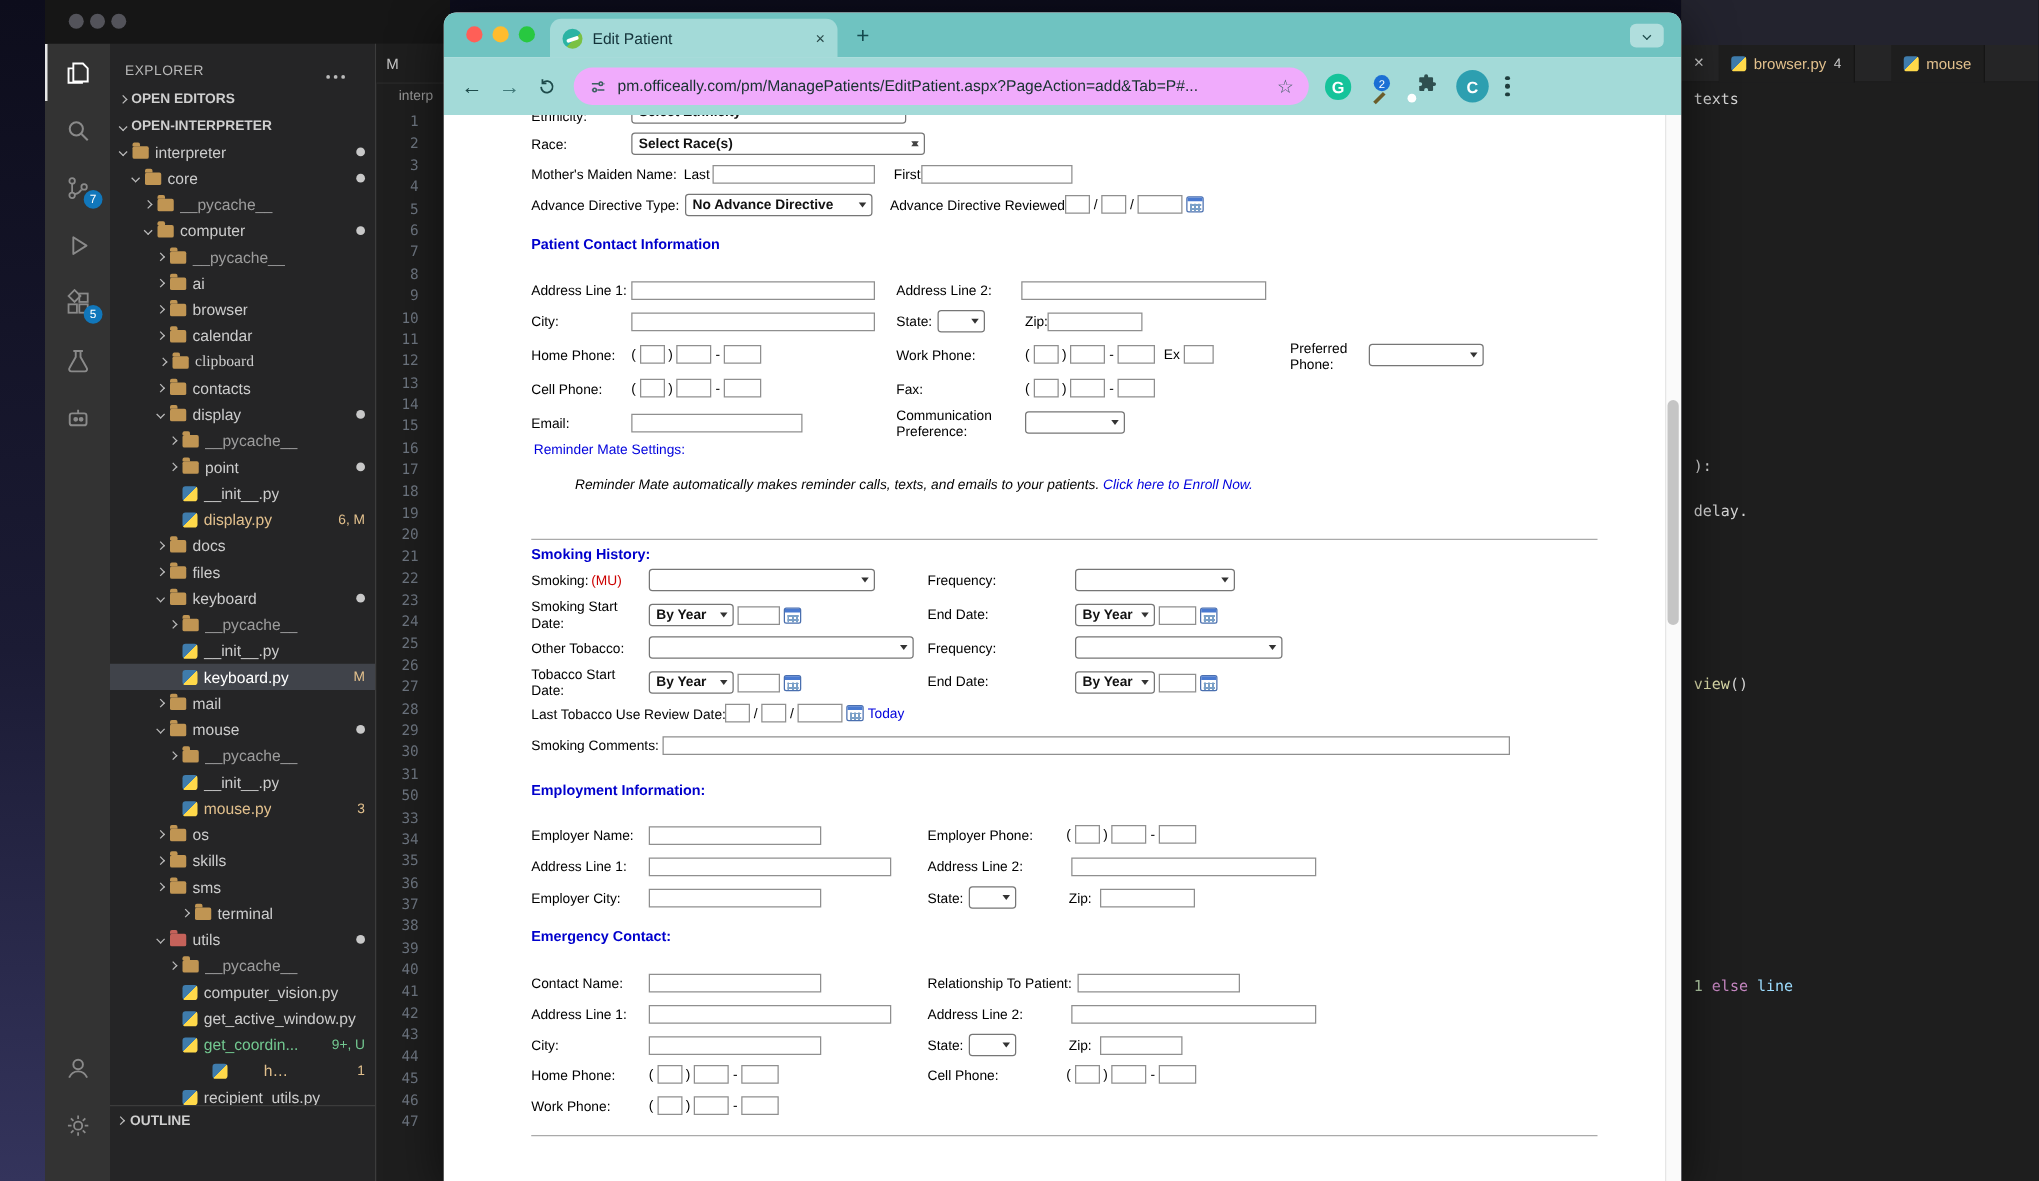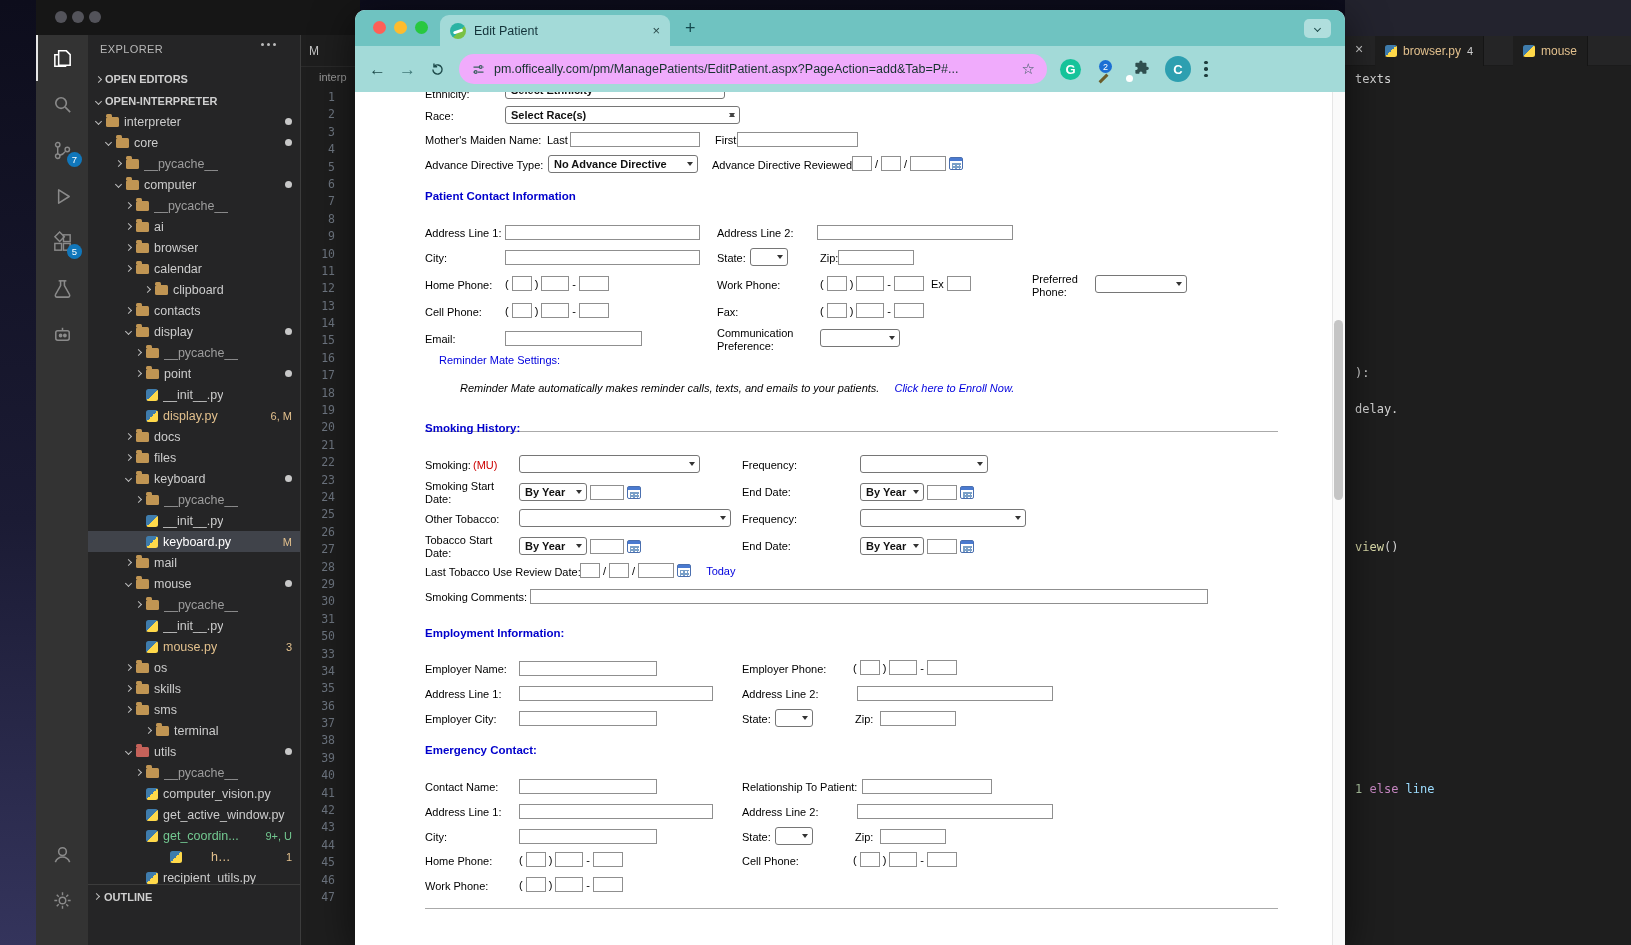--- a/index.html
+++ b/index.html
@@ -13,21 +13,21 @@
   .tl{position:absolute;top:11px;width:12px;height:12px;border-radius:50%;background:#53535a;}
   .activity{position:absolute;left:0;top:35px;width:52px;bottom:0;background:#333333;display:flex;flex-direction:column;}
   .act-item{position:relative;width:52px;height:46px;display:flex;align-items:center;justify-content:center;color:#8a8a8a;cursor:pointer;}
   .act-item.active{color:#ffffff;box-shadow:inset 2px 0 0 #e7e7e7;}
   .act-item svg{width:23px;height:23px;}
   .act-badge{position:absolute;right:6px;bottom:6px;min-width:15px;height:15px;border-radius:8px;background:#1177bb;color:#fff;
     font-size:9.5px;display:flex;align-items:center;justify-content:center;padding:0 3px;}
   .act-bottom{position:absolute;left:0;width:52px;height:46px;display:flex;align-items:center;justify-content:center;color:#8a8a8a;cursor:pointer;}
 
   .sidebar{position:absolute;left:52px;top:35px;width:212px;bottom:0;background:#252526;color:#cccccc;overflow:hidden;}
-  .sb-head{position:absolute;left:0;top:8px;right:12px;height:20px;display:flex;align-items:flex-start;padding:0 12px;}
+  .sb-head{position:absolute;left:0;top:8px;right:12px;height:20px;display:flex;align-items:flex-end;padding:0 12px;}
   .sb-head-label{font-size:11px;color:#b8b8b8;letter-spacing:.4px;flex:1;}
   .dots-h{display:inline-flex;gap:3px;cursor:pointer;}
   .dots-h i{width:3px;height:3px;border-radius:50%;background:#bbb;}
   .sbrow{position:absolute;left:0;right:0;height:22px;display:flex;align-items:center;font-size:11px;font-weight:bold;color:#cfcfcf;padding:0 6px;cursor:pointer;}
   .sbrow .cv{margin:0 4px 0 2px;}
   #file-tree{position:absolute;left:0;right:0;top:76px;height:777px;overflow:hidden;}
   .trow{display:flex;align-items:center;height:21px;padding-right:8px;font-size:12.5px;color:#cccccc;cursor:pointer;white-space:nowrap;}
   .trow.selected{background:#40434a;color:#ffffff;}
   .cv{width:5px;height:5px;border-right:1.4px solid #bcbcbc;border-bottom:1.4px solid #bcbcbc;flex:none;display:inline-block;}
   .cv.right{transform:rotate(-45deg);}
@@ -102,21 +102,21 @@
   .sb-track{position:absolute;right:0;top:0;bottom:0;width:13px;background:#fafafa;border-left:1px solid #e6e6e6;}
   .sb-thumb{position:absolute;right:2px;top:228px;width:9px;height:180px;border-radius:5px;background:#c5c5c5;cursor:pointer;}
 
   
   .form{position:absolute;left:0;top:0;right:13px;bottom:0;font-size:11px;color:#000;}
   .r{position:absolute;left:0;right:0;height:22px;}
   .r>*{position:absolute;}
   .lab{top:5px;font-size:11px;white-space:nowrap;}
   .lab2{top:-1px;font-size:11px;line-height:12.5px;white-space:nowrap;}
   .sec{position:absolute;color:#0000cc;font-weight:bold;font-size:11.5px;white-space:nowrap;}
-  .lnk{color:#0000dd;cursor:pointer;white-space:nowrap;margin-left:12px;}
+  .lnk{color:#0000dd;cursor:pointer;white-space:nowrap;}
   .hr{position:absolute;left:70px;width:853px;height:1px;background:#aaaaaa;}
   .inp{height:15px;border:1px solid #8f8f8f;background:#fff;outline:none;font:11px "Liberation Sans",sans-serif;padding:0 2px;}
   .r>.inp{top:3px;}
   .fld{top:2px;display:flex;align-items:center;gap:3px;font-size:11px;white-space:nowrap;}
   .sel{top:1px;height:18px;background:#fff;border:1px solid #767676;border-radius:3px;position:absolute;display:inline-flex;align-items:center;
     font-size:11px;font-weight:bold;color:#111;padding:0 16px 0 5px;cursor:pointer;}
   .sel::after{content:"";position:absolute;right:4px;top:50%;margin-top:-2px;border:3.5px solid transparent;border-top:4.5px solid #333;}
   .sel.updown::after{top:auto;bottom:3px;margin-top:0;border:3px solid transparent;border-top:4px solid #444;}
   .sel.updown::before{content:"";position:absolute;right:4px;top:3px;border:3px solid transparent;border-bottom:4px solid #444;}
   .fld .sel{position:relative;top:0;}
@@ -267,21 +267,21 @@
             <span class="ic-folder"></span>
             <span class="tlabel">browser</span>
             <span class="tspace"></span>
           </div>
           <div class="trow" style="padding-left: 38px;">
             <span class="cv right"></span>
             <span class="ic-folder"></span>
             <span class="tlabel">calendar</span>
             <span class="tspace"></span>
           </div>
-          <div class="trow" style="padding-left: 57px;">
+          <div class="trow" style="padding-left: 40px; font-family: Liberation Serif, serif;">
             <span class="cv right"></span>
             <span class="ic-folder"></span>
             <span class="tlabel">clipboard</span>
             <span class="tspace"></span>
           </div>
           <div class="trow" style="padding-left: 38px;">
             <span class="cv right"></span>
             <span class="ic-folder"></span>
             <span class="tlabel">contacts</span>
             <span class="tspace"></span>
@@ -704,21 +704,21 @@
         </div>
         <div class="r" style="top:262px">
           <span class="lnk" style="left:72px">Reminder Mate Settings:</span>
         </div>
         <div class="r" style="top:290px">
           <span class="note" style="left:105px"><span>Reminder Mate automatically makes reminder calls, texts, and emails to your patients.</span> <span class="lnk">Click here to Enroll Now.</span></span>
         </div>
 
         <div class="hr" style="top:339px"></div>
 
-        <div class="sec" style="left:70px;top:330px">Smoking History:</div>
+        <div class="sec" style="left:70px;top:346px">Smoking History:</div>
         <div class="r" style="top:362px">
           <span class="lab" style="left:70px">Smoking:</span>
           <span class="lab" style="left:118px;color:#cc0000">(MU)</span>
           <span class="sel" style="left:164px;width:181px"></span>
           <span class="lab" style="left:387px">Frequency:</span>
           <span class="sel" style="left:505px;width:128px"></span>
         </div>
         <div class="r" style="top:389px">
           <span class="lab2" style="left:70px"><span>Smoking Start</span><br><span>Date:</span></span>
           <span class="fld" style="left:164px">

